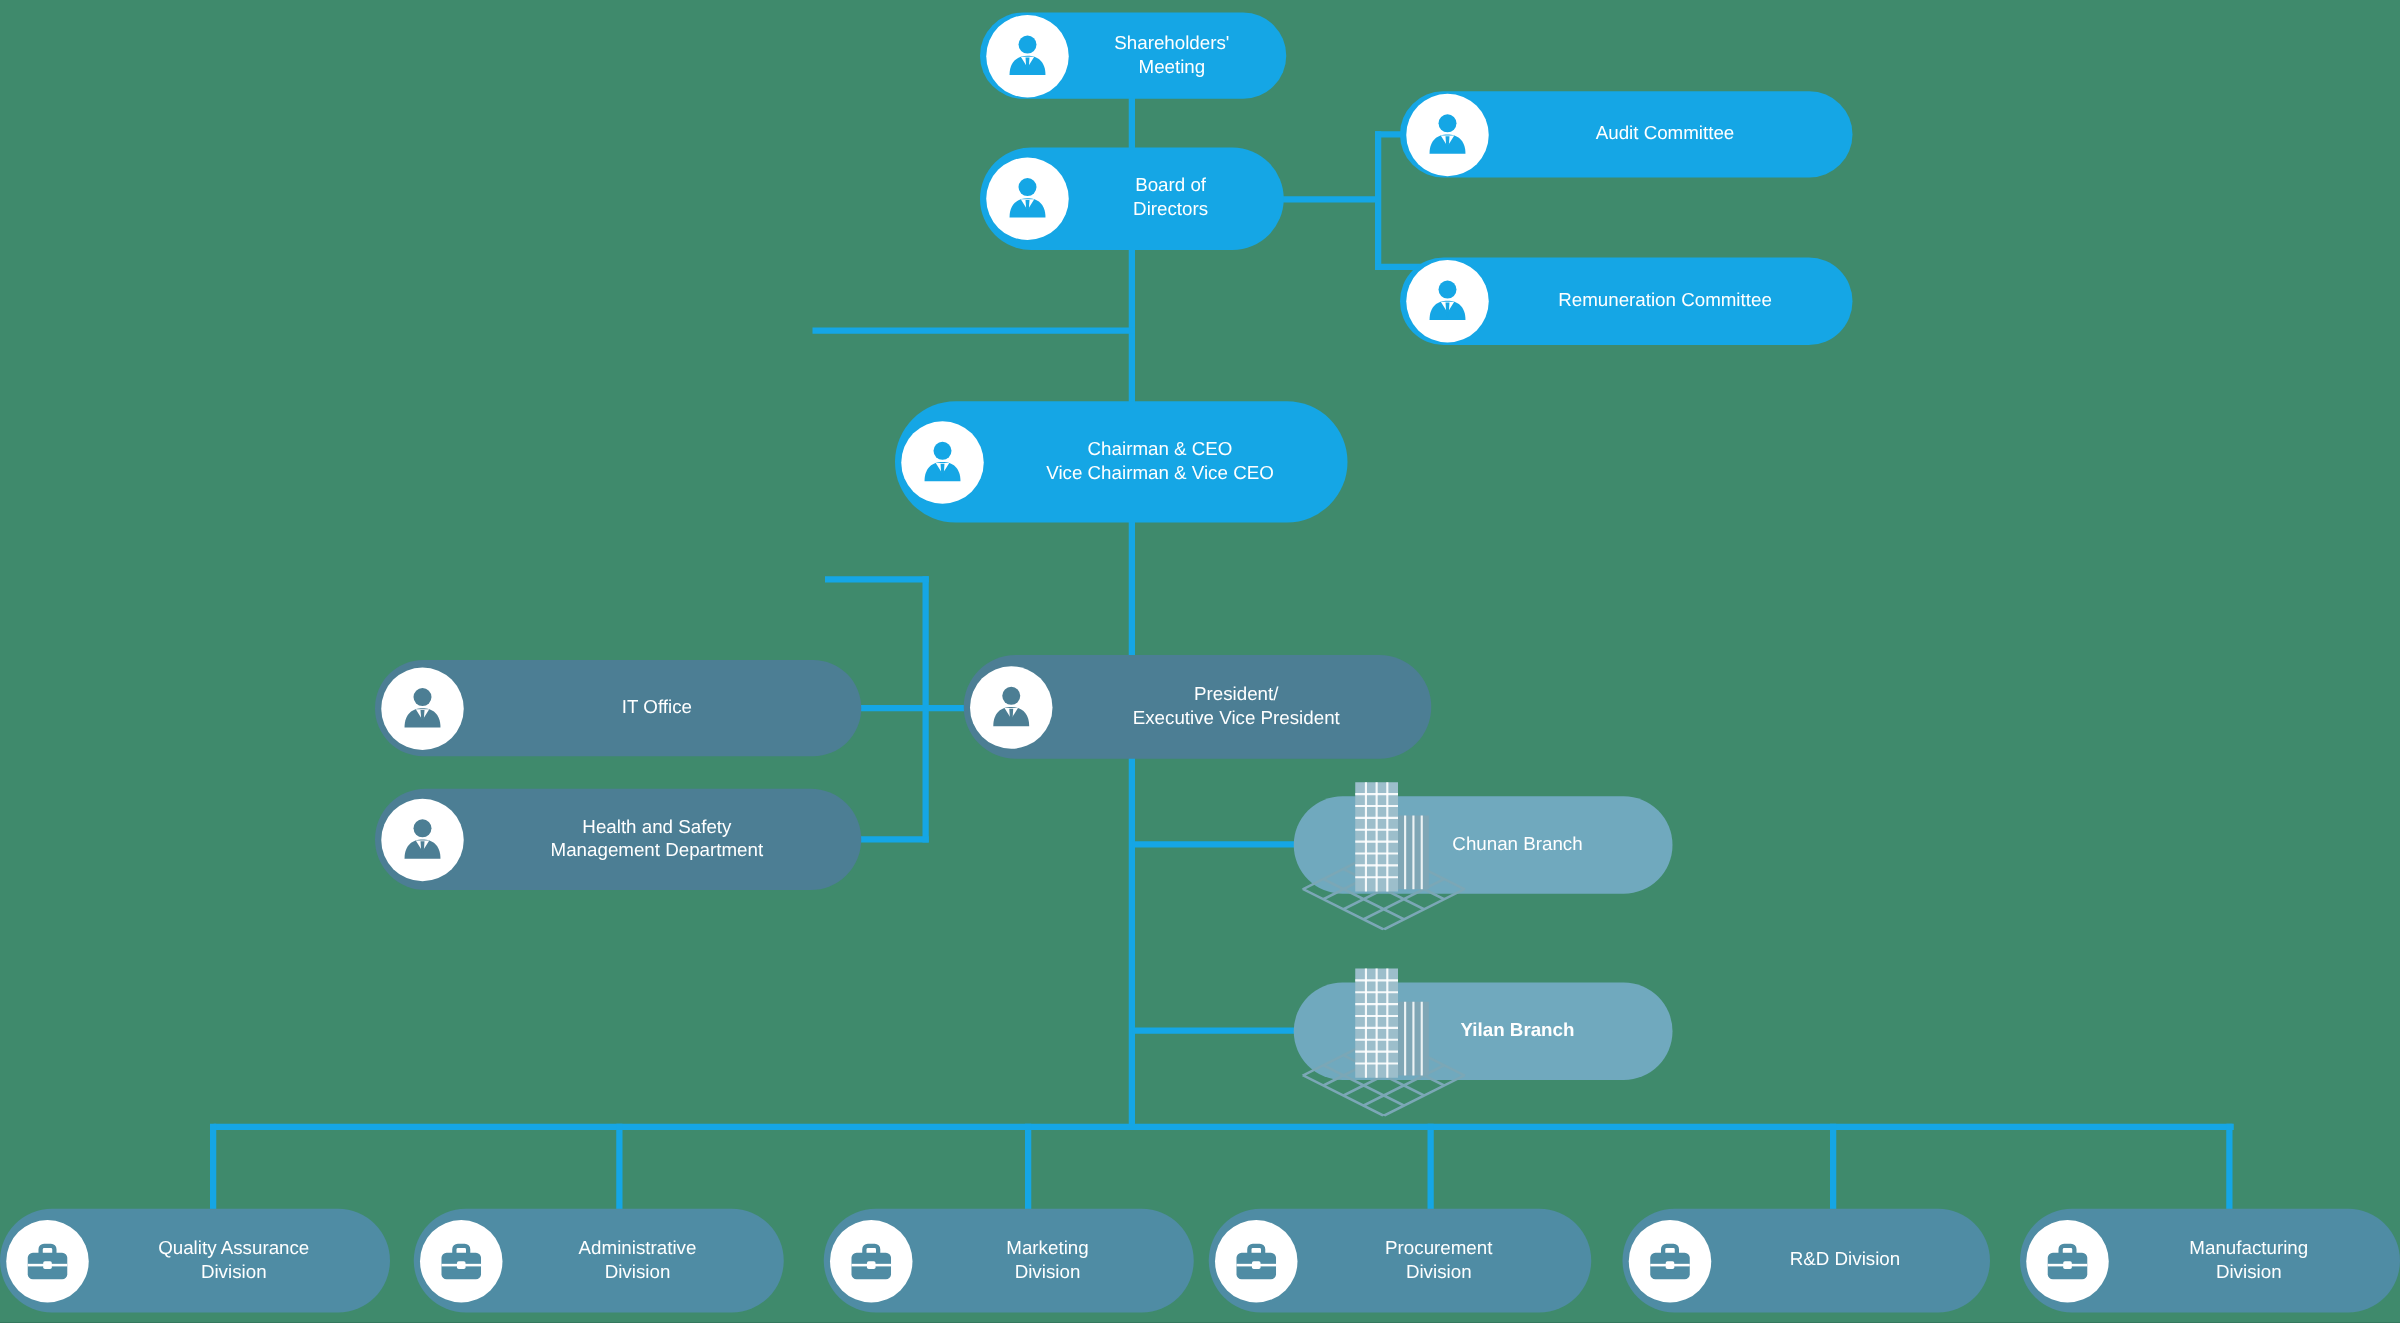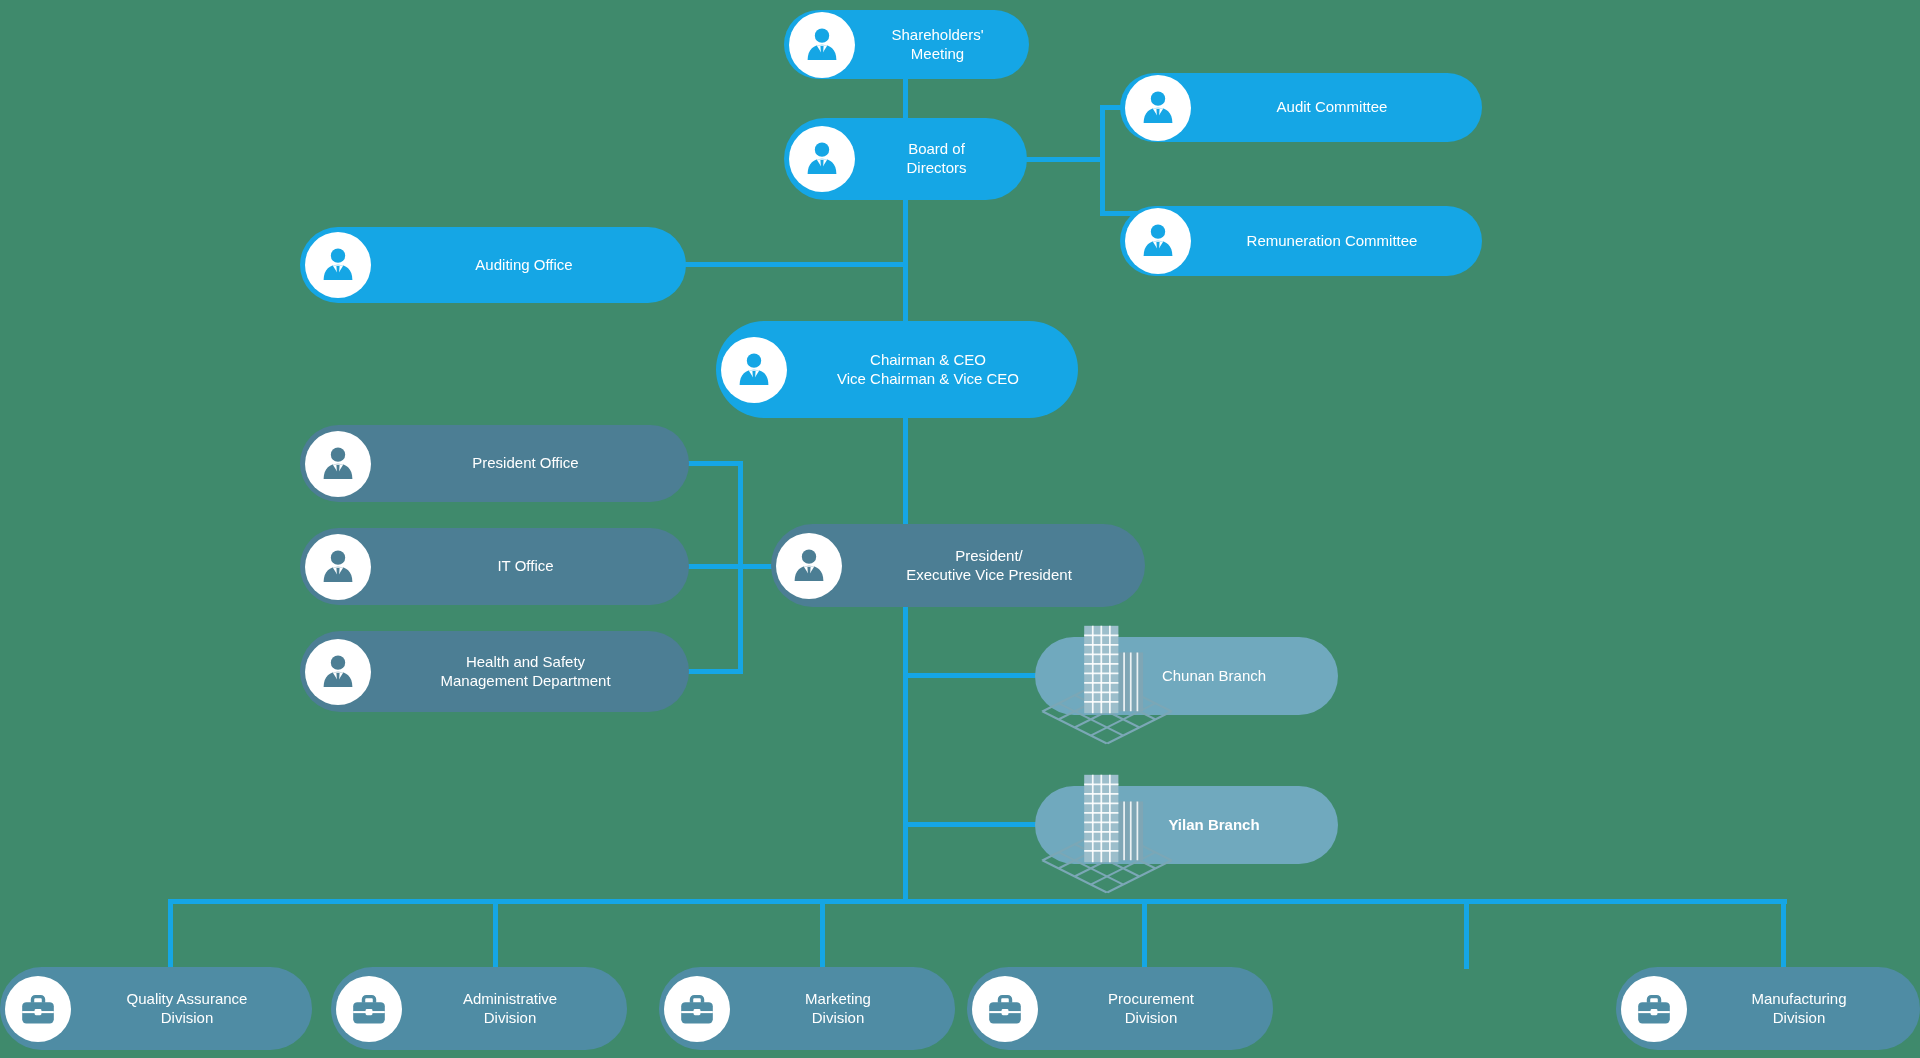--- a/index.html
+++ b/index.html
@@ -136,56 +136,34 @@
         <svg viewBox="0 0 64 64" width="46" height="46" aria-hidden="true">
     <circle cx="32" cy="19" r="10" fill="#15A6E5"></circle>
     <path d="M12 53 C12 37.5 21 31.5 32 31.5 C43 31.5 52 37.5 52 53 Z" fill="#15A6E5"></path>
     <polygon points="24.5,32.5 39.5,32.5 32,44.5" fill="#ffffff"></polygon>
     <polygon points="29.8,33.5 34.2,33.5 33.3,47 32,50 30.7,47" fill="#15A6E5"></polygon>
   </svg>
       </span>
     <span class="label">Remuneration Committee</span>
   </div>
 
-  <div class="pill blue" style="left:300px;top:227px;width:386px;height:76px;">
-    <span class="icon-circle">
-        <svg viewBox="0 0 64 64" width="46" height="46" aria-hidden="true">
-    <circle cx="32" cy="19" r="10" fill="#15A6E5"></circle>
-    <path d="M12 53 C12 37.5 21 31.5 32 31.5 C43 31.5 52 37.5 52 53 Z" fill="#15A6E5"></path>
-    <polygon points="24.5,32.5 39.5,32.5 32,44.5" fill="#ffffff"></polygon>
-    <polygon points="29.8,33.5 34.2,33.5 33.3,47 32,50 30.7,47" fill="#15A6E5"></polygon>
-  </svg>
-      </span>
-    <span class="label">Auditing Office</span>
-  </div>
 
   <div class="pill blue" style="left:716px;top:321px;width:362px;height:97px;">
     <span class="icon-circle">
         <svg viewBox="0 0 64 64" width="46" height="46" aria-hidden="true">
     <circle cx="32" cy="19" r="10" fill="#15A6E5"></circle>
     <path d="M12 53 C12 37.5 21 31.5 32 31.5 C43 31.5 52 37.5 52 53 Z" fill="#15A6E5"></path>
     <polygon points="24.5,32.5 39.5,32.5 32,44.5" fill="#ffffff"></polygon>
     <polygon points="29.8,33.5 34.2,33.5 33.3,47 32,50 30.7,47" fill="#15A6E5"></polygon>
   </svg>
       </span>
     <span class="label">Chairman &amp; CEO
 Vice Chairman &amp; Vice CEO</span>
   </div>
 
-  <div class="pill slate" style="left:300px;top:425px;width:389px;height:77px;">
-    <span class="icon-circle">
-        <svg viewBox="0 0 64 64" width="46" height="46" aria-hidden="true">
-    <circle cx="32" cy="19" r="10" fill="#4C7E94"></circle>
-    <path d="M12 53 C12 37.5 21 31.5 32 31.5 C43 31.5 52 37.5 52 53 Z" fill="#4C7E94"></path>
-    <polygon points="24.5,32.5 39.5,32.5 32,44.5" fill="#ffffff"></polygon>
-    <polygon points="29.8,33.5 34.2,33.5 33.3,47 32,50 30.7,47" fill="#4C7E94"></polygon>
-  </svg>
-      </span>
-    <span class="label">President Office</span>
-  </div>
 
   <div class="pill slate" style="left:300px;top:528px;width:389px;height:77px;">
     <span class="icon-circle">
         <svg viewBox="0 0 64 64" width="46" height="46" aria-hidden="true">
     <circle cx="32" cy="19" r="10" fill="#4C7E94"></circle>
     <path d="M12 53 C12 37.5 21 31.5 32 31.5 C43 31.5 52 37.5 52 53 Z" fill="#4C7E94"></path>
     <polygon points="24.5,32.5 39.5,32.5 32,44.5" fill="#ffffff"></polygon>
     <polygon points="29.8,33.5 34.2,33.5 33.3,47 32,50 30.7,47" fill="#4C7E94"></polygon>
   </svg>
       </span>
@@ -291,20 +269,31 @@
     <path d="M24 23 v-5 a4 4 0 0 1 4 -4 h8 a4 4 0 0 1 4 4 v5" fill="none" stroke="#4F8CA4" stroke-width="5"></path>
     <rect x="9" y="22" width="46" height="31" rx="6" fill="#4F8CA4"></rect>
     <rect x="9" y="35" width="46" height="3" fill="#ffffff"></rect>
     <rect x="27" y="32" width="10" height="9" rx="2" fill="#ffffff"></rect>
   </svg>
       </span>
     <span class="label">Procurement
 Division</span>
   </div>
 
+  <div class="pill division-pill" style="left:1298px;top:967px;width:294px;height:83px;">
+    <span class="icon-circle">
+        <svg viewBox="0 0 64 64" width="44" height="44" aria-hidden="true">
+    <path d="M24 23 v-5 a4 4 0 0 1 4 -4 h8 a4 4 0 0 1 4 4 v5" fill="none" stroke="#4F8CA4" stroke-width="5"></path>
+    <rect x="9" y="22" width="46" height="31" rx="6" fill="#4F8CA4"></rect>
+    <rect x="9" y="35" width="46" height="3" fill="#ffffff"></rect>
+    <rect x="27" y="32" width="10" height="9" rx="2" fill="#ffffff"></rect>
+  </svg>
+      </span>
+    <span class="label">R&amp;D Division</span>
+  </div>
 
   <div class="pill division-pill" style="left:1616px;top:967px;width:304px;height:83px;">
     <span class="icon-circle">
         <svg viewBox="0 0 64 64" width="44" height="44" aria-hidden="true">
     <path d="M24 23 v-5 a4 4 0 0 1 4 -4 h8 a4 4 0 0 1 4 4 v5" fill="none" stroke="#4F8CA4" stroke-width="5"></path>
     <rect x="9" y="22" width="46" height="31" rx="6" fill="#4F8CA4"></rect>
     <rect x="9" y="35" width="46" height="3" fill="#ffffff"></rect>
     <rect x="27" y="32" width="10" height="9" rx="2" fill="#ffffff"></rect>
   </svg>
       </span>

